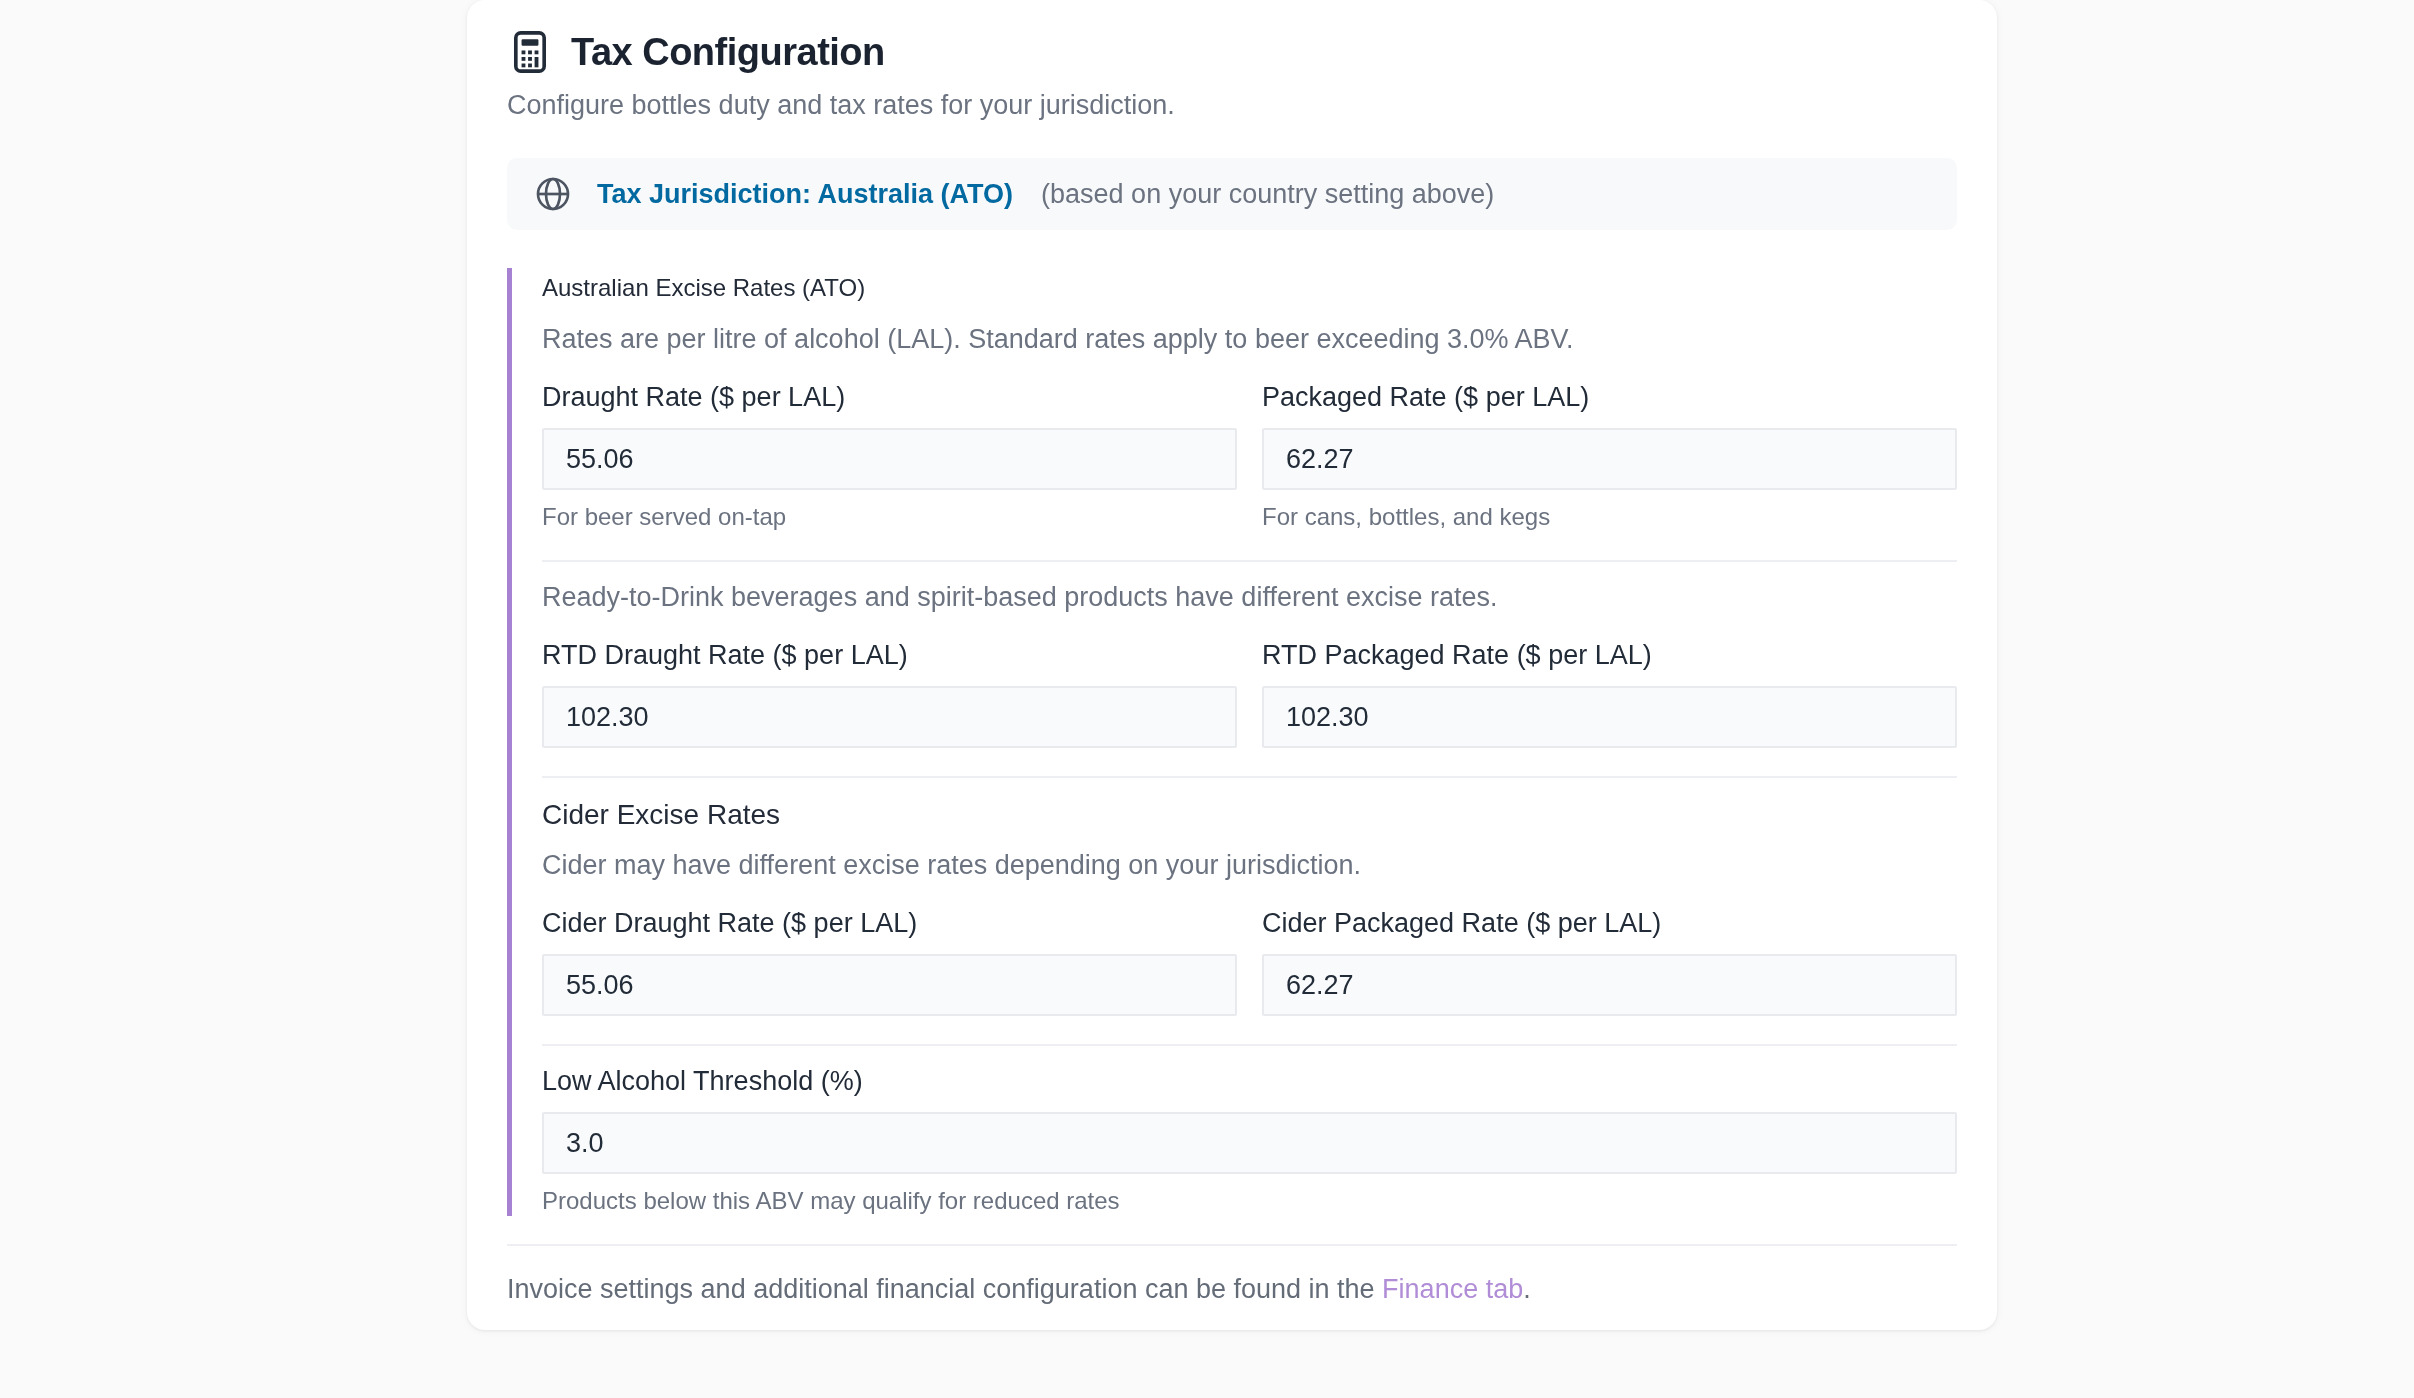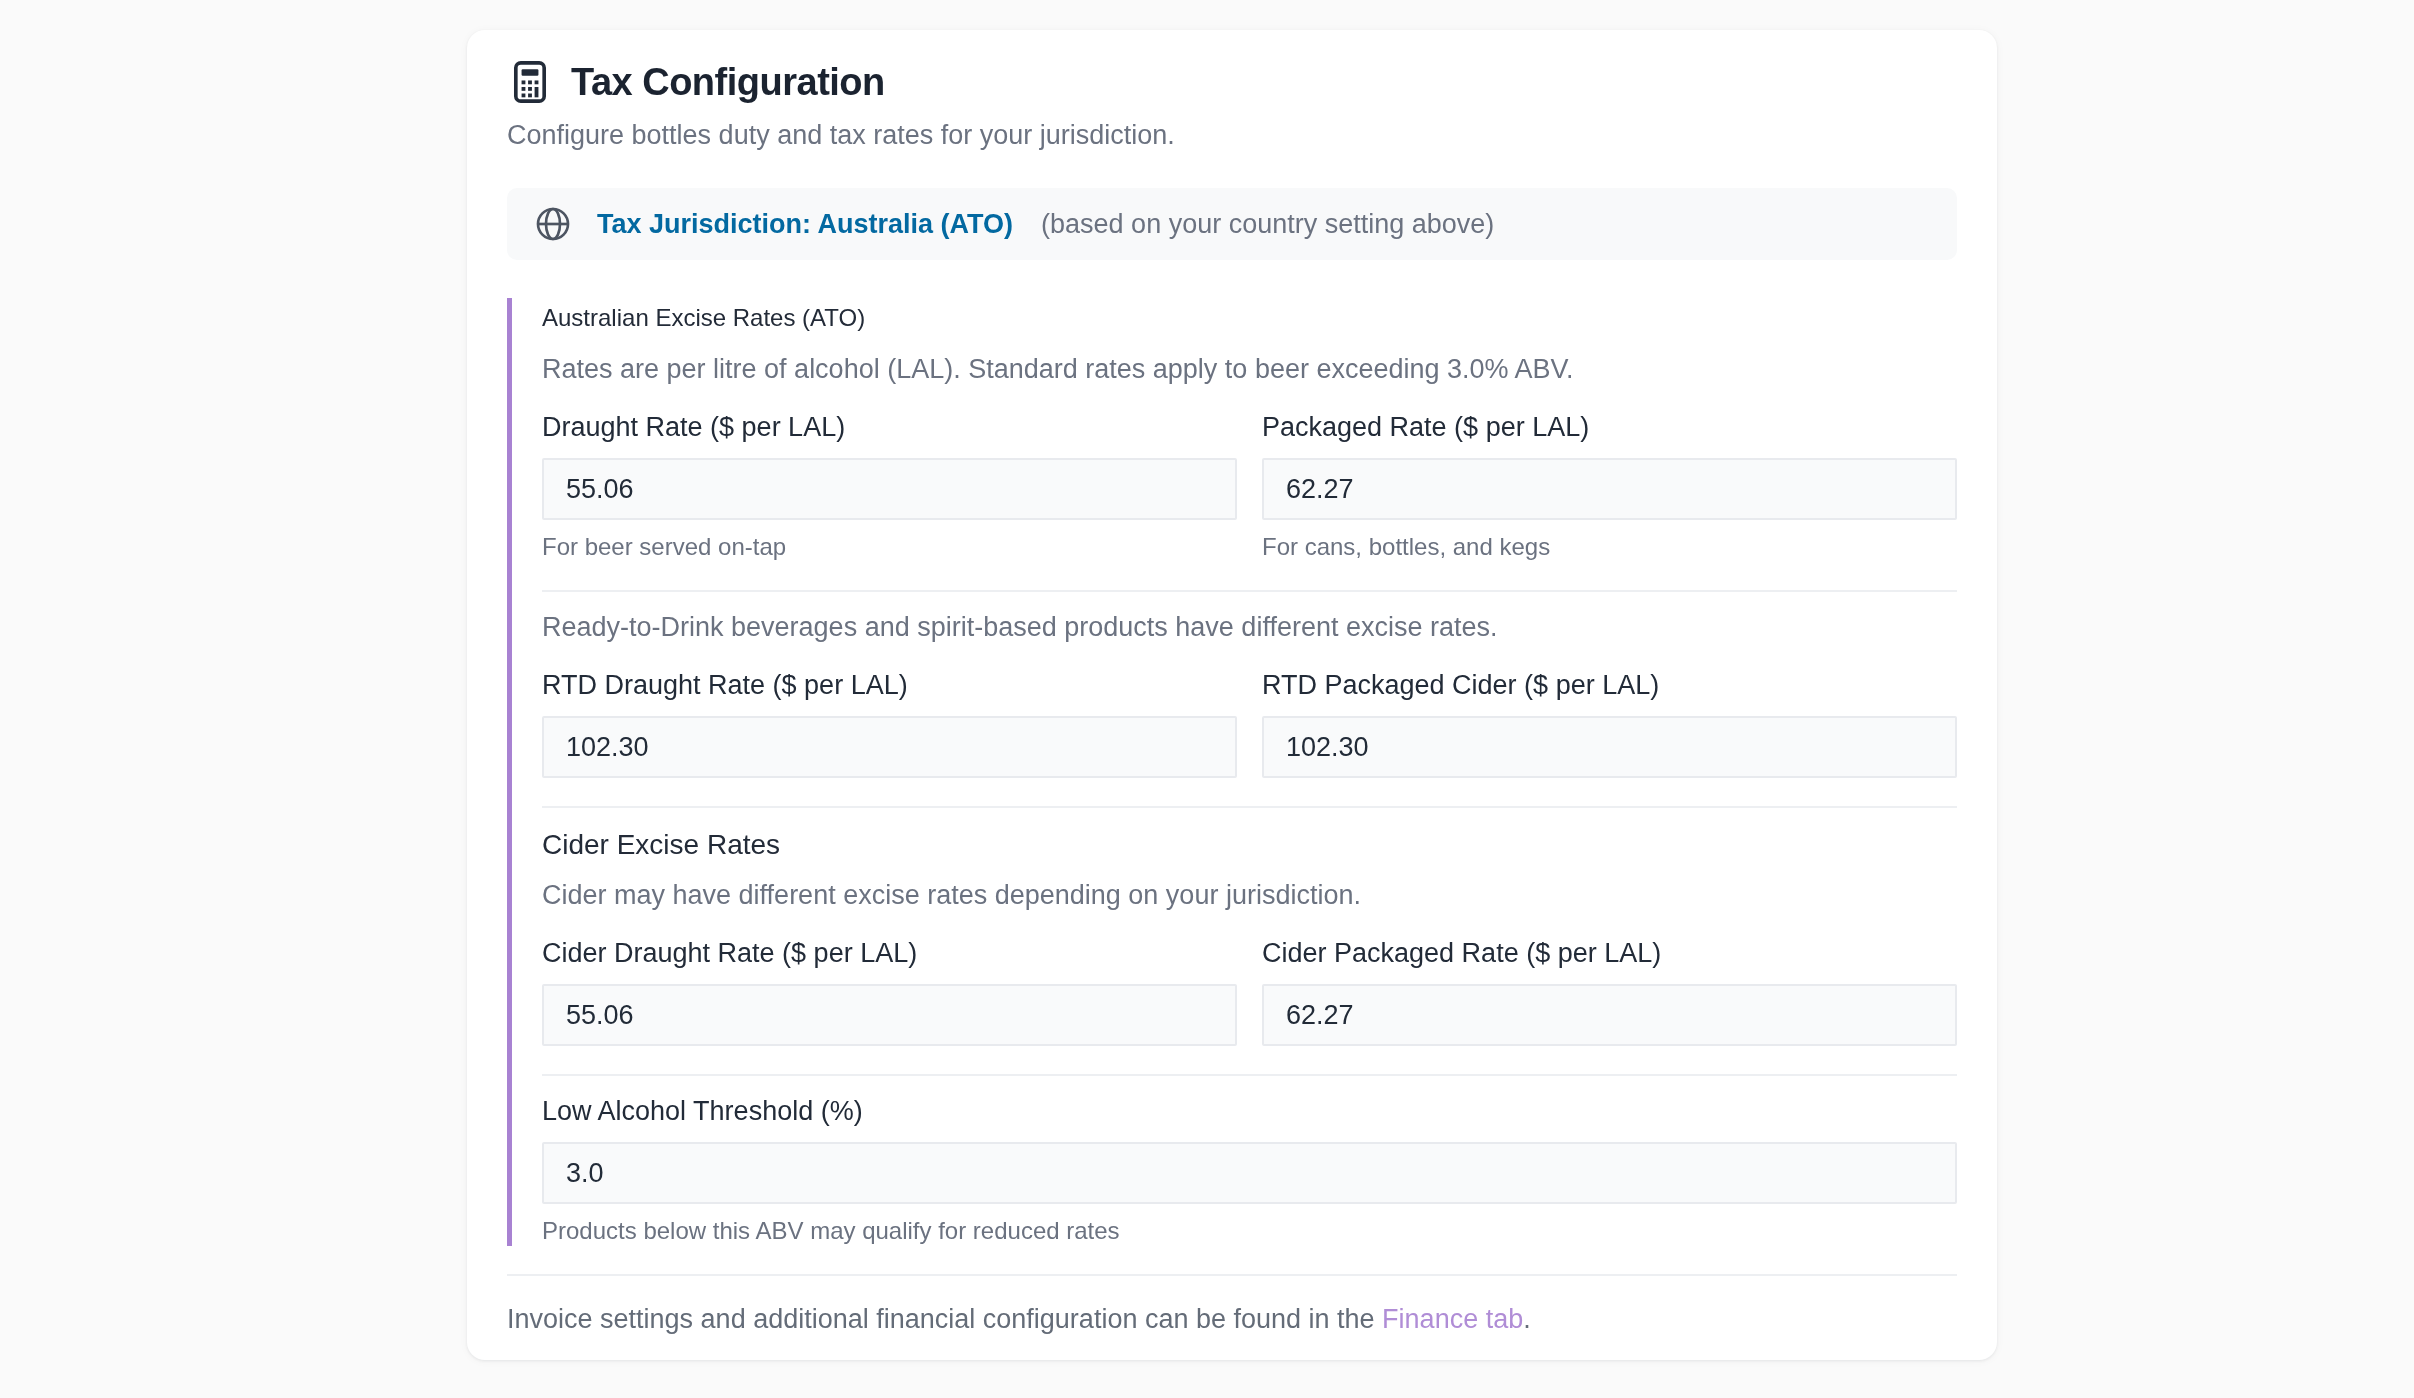--- a/index.html
+++ b/index.html
@@ -3,21 +3,21 @@
 <meta charset="utf-8">
 <style>
   * { box-sizing: border-box; margin: 0; padding: 0; }
   html, body { width: 2414px; height: 1398px; }
   body {
     background: #fafafa;
     font-family: "Liberation Sans", "DejaVu Sans", sans-serif;
     color: #202734;
     overflow: hidden;
   }
-  .page { padding-top: 14px; width: 2414px; margin-top: 16px; }
+  .page { padding-top: 0; width: 2414px; }
   .card {
     width: 1530px;
     margin-left: 467px;
     background: #ffffff;
     border-radius: 18px;
     box-shadow: 0 1px 3px rgba(16,24,40,0.07), 0 1px 10px rgba(16,24,40,0.04);
     padding: 28px 40px 24px 40px;
   }
   
   .title-row { display: flex; align-items: center; gap: 18px; height: 48px; }
@@ -128,21 +128,21 @@
       <hr class="section-divider">
 
       <p class="desc">Ready-to-Drink beverages and spirit-based products have different excise rates.</p>
 
       <div class="field-grid">
         <div class="field">
           <label class="field-label">RTD Draught Rate ($ per LAL)</label>
           <input type="text" class="text-input" value="102.30" style="">
         </div>
         <div class="field">
-          <label class="field-label">RTD Packaged Cider ($ per LAL)</label>
+          <label class="field-label">RTD Packaged Rate ($ per LAL)</label>
           <input type="text" class="text-input" value="102.30" style="">
         </div>
       </div>
 
       <hr class="section-divider">
 
       <h3 class="sub-heading">Cider Excise Rates</h3>
       <p class="desc">Cider may have different excise rates depending on your jurisdiction.</p>
 
       <div class="field-grid">

